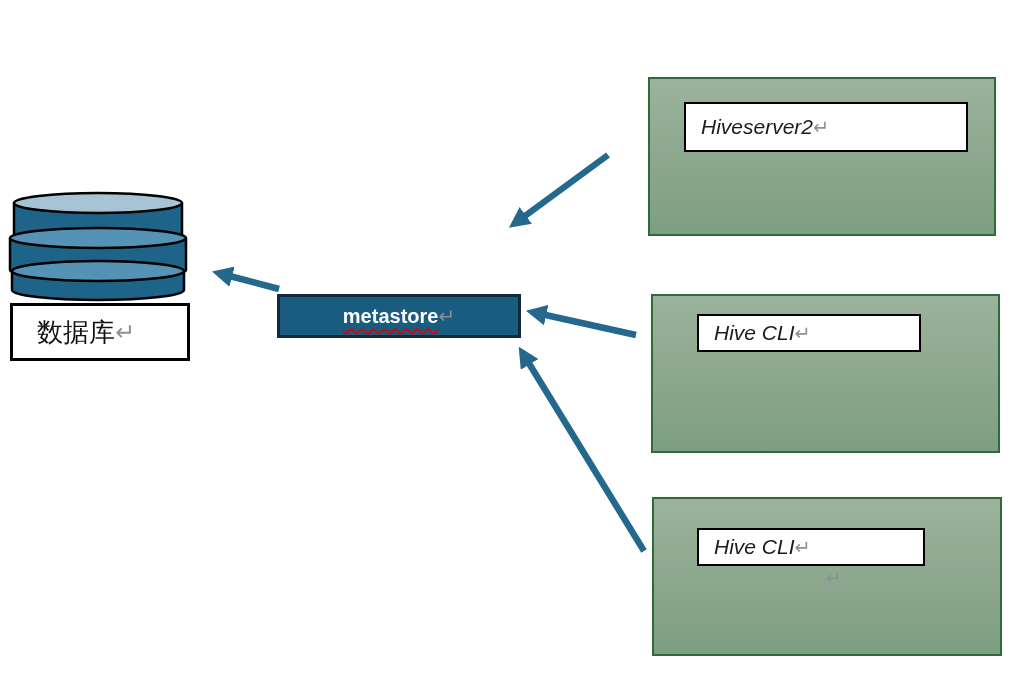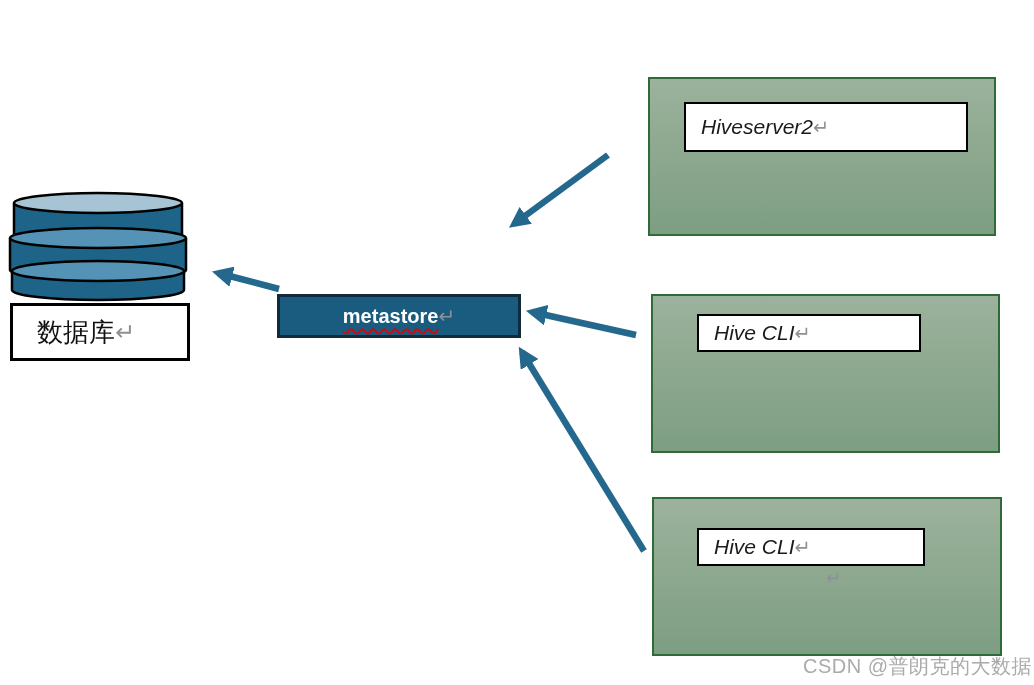--- a/index.html
+++ b/index.html
@@ -167,15 +167,14 @@
   </div>
 
   <div class="green-box b3">
     <div class="inner-label">
       <span>Hive CLI</span>
         <span class="return-mark">↵</span>
     </div>
     <span class="stray-return">↵</span>
   </div>
 
-  <div class="watermark">CSDN @普朗克的大数据</div>
 
 </div>
 
 </body></html>

